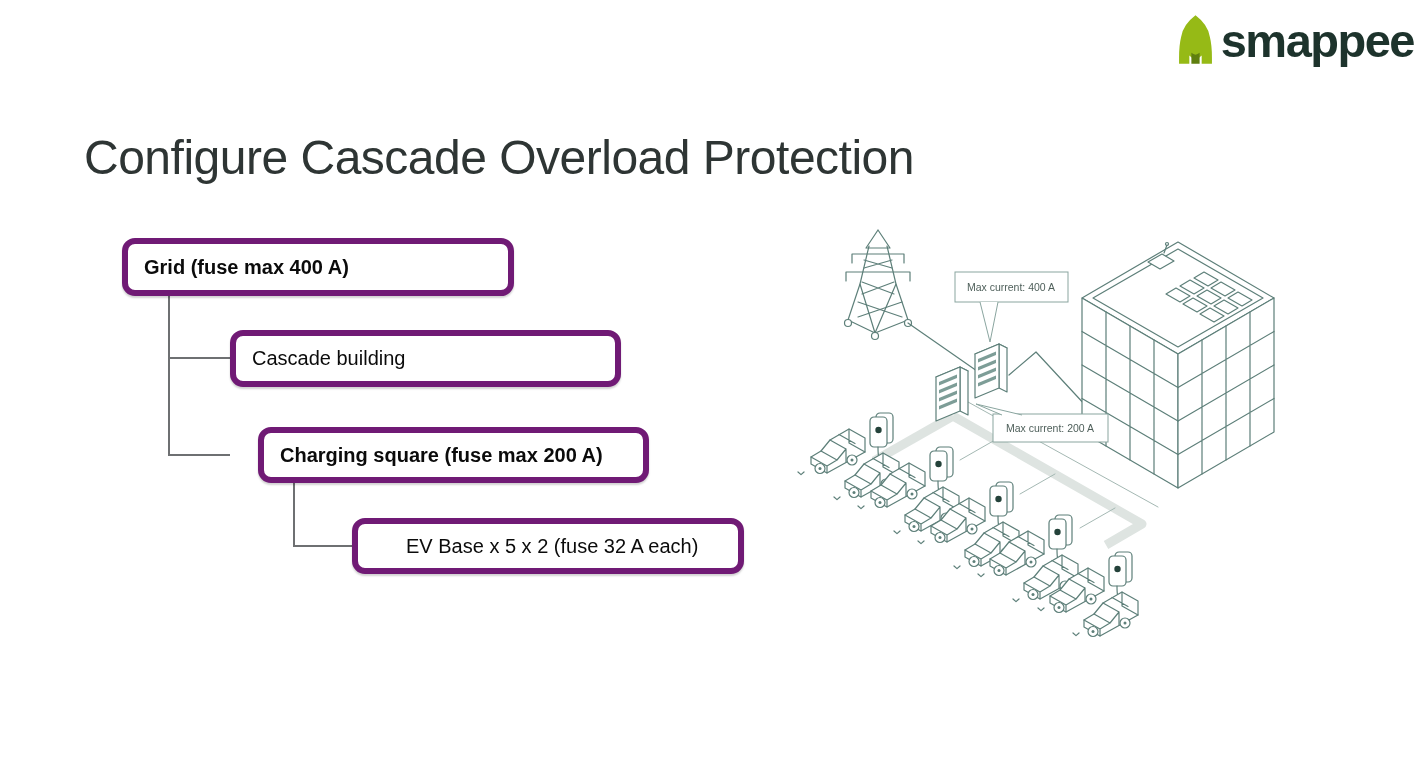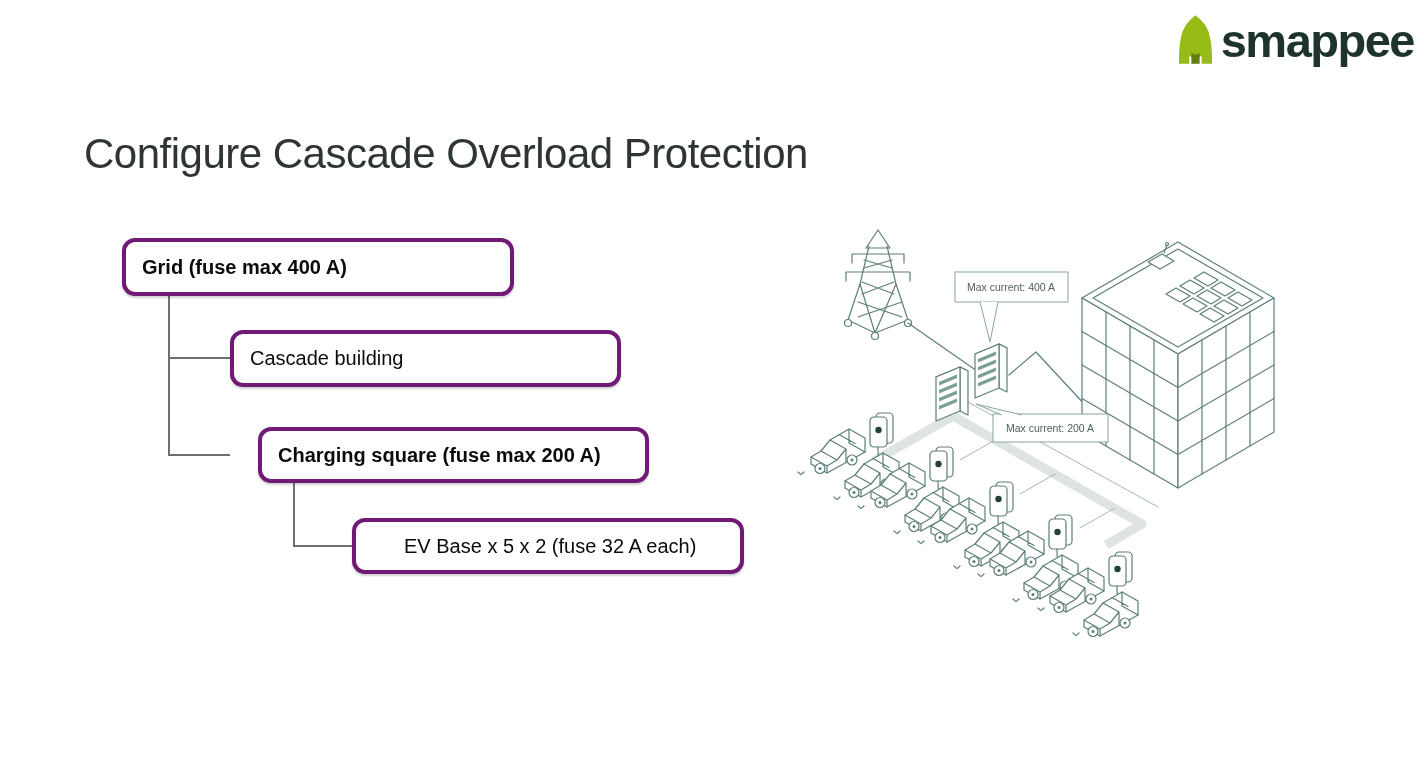--- a/index.html
+++ b/index.html
@@ -4,24 +4,24 @@
 <style>
   html,body{margin:0;padding:0;background:#fff;}
   .slide{
     position:relative;width:1424px;height:638px;background:#ffffff;overflow:hidden;
     font-family:"Liberation Sans", sans-serif;
   }
   
   .logo{position:absolute;top:14px;right:10px;display:flex;align-items:center;gap:7px;}
   .logo-text{font-size:47px;font-weight:700;letter-spacing:-1.5px;color:#1d332c;line-height:1;}
   
-  .title{position:absolute;left:84px;top:130px;font-size:42px;font-weight:400;
+  .title{position:absolute;left:84px;top:130px;font-size:48px;font-weight:400;
          color:#2e3534;letter-spacing:-0.5px;white-space:nowrap;}
   
-  .node{position:absolute;box-sizing:border-box;background:#fff;border:4px solid #701a75;
+  .node{position:absolute;box-sizing:border-box;background:#fff;border:6px solid #701a75;
         border-radius:13px;display:flex;align-items:center;padding-left:16px;
         font-size:20px;color:#0b0b0b;box-shadow:0 2px 2px rgba(0,0,0,0.18);}
   .n0{left:122px;top:238px;width:392px;height:58px;font-weight:700;}
   .n1{left:230px;top:330px;width:391px;height:57px;}
   .n2{left:230px;top:427px;width:391px;height:56px;font-weight:700;margin-left:28px;}
   .n3{left:352px;top:518px;width:392px;height:56px;padding-left:48px;}
   .conn{position:absolute;background:#6e7072;}
   .c1{left:168px;top:296px;width:2px;height:160px;}
   .c2{left:168px;top:357px;width:62px;height:2px;}
   .c3{left:168px;top:454px;width:62px;height:2px;}

